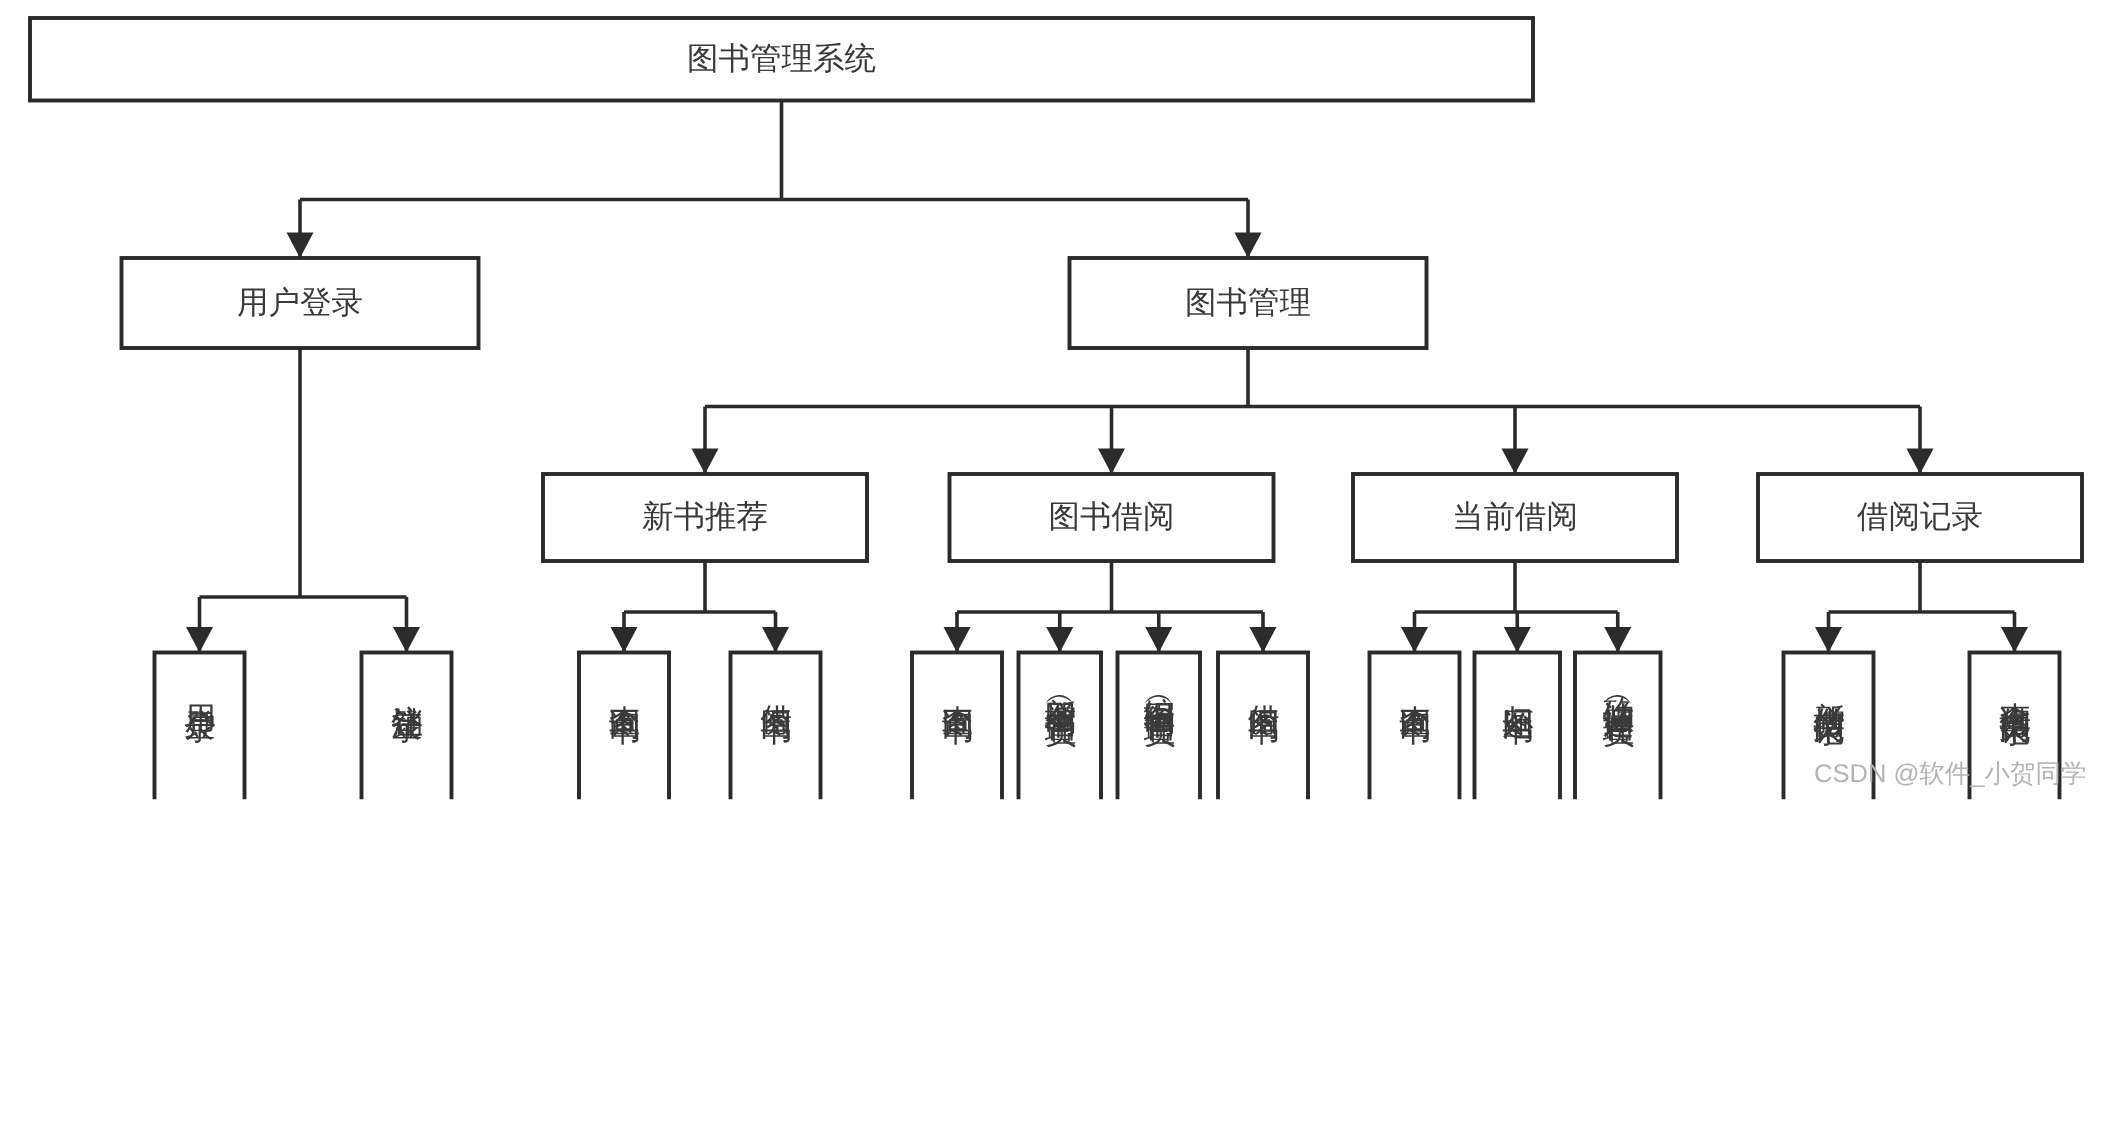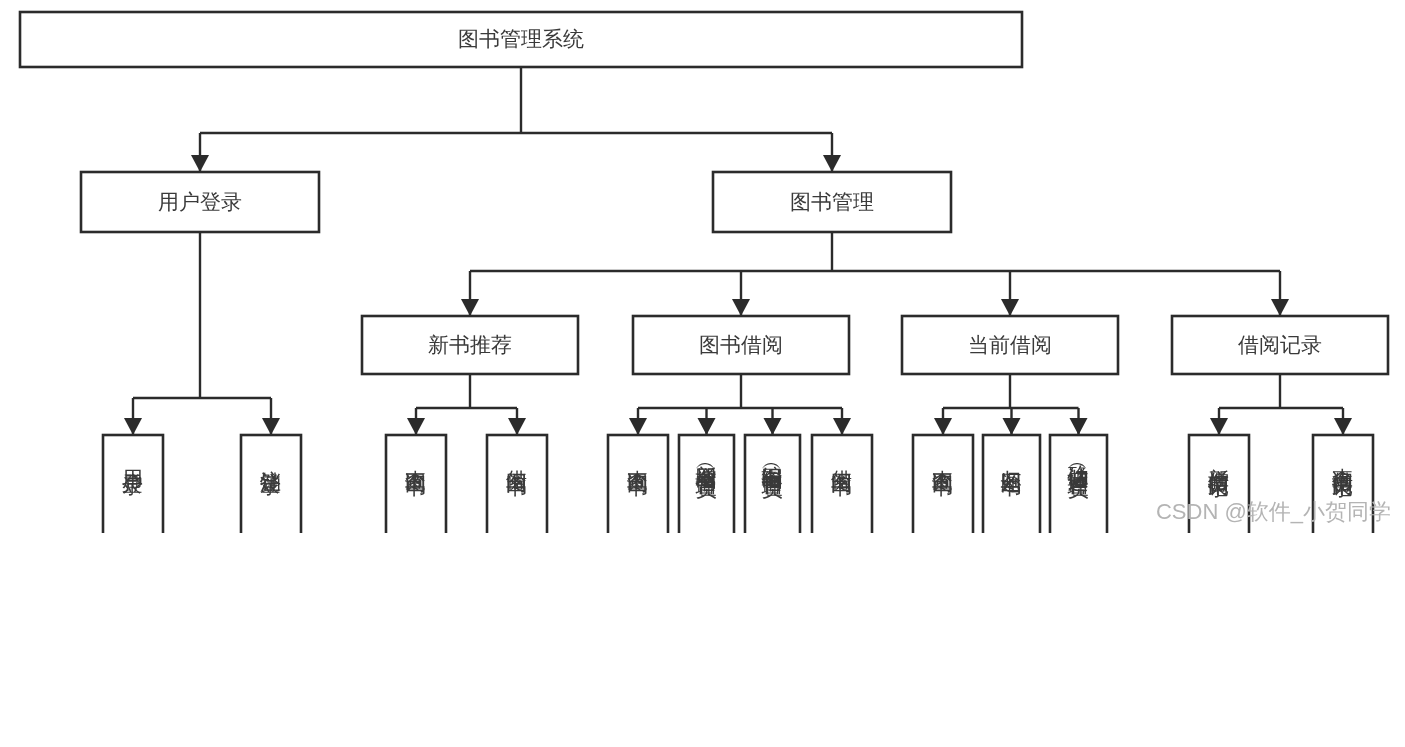--- a/index.html
+++ b/index.html
@@ -56,21 +56,21 @@
     text-orientation: upright;
     letter-spacing: 2px;
     text-anchor: middle;
     dominant-baseline: central;
   }
   .watermark-text {
     position: absolute;
     right: 14px;
     bottom: 6px;
     font-family: "Liberation Sans", "DejaVu Sans", sans-serif;
-    font-size: 22px;
+    font-size: 17px;
     color: #b4b4b4;
     white-space: nowrap;
     user-select: none;
   }
 </style>
 </head>
 <body>
 
 <div id="diagram-root">
 

